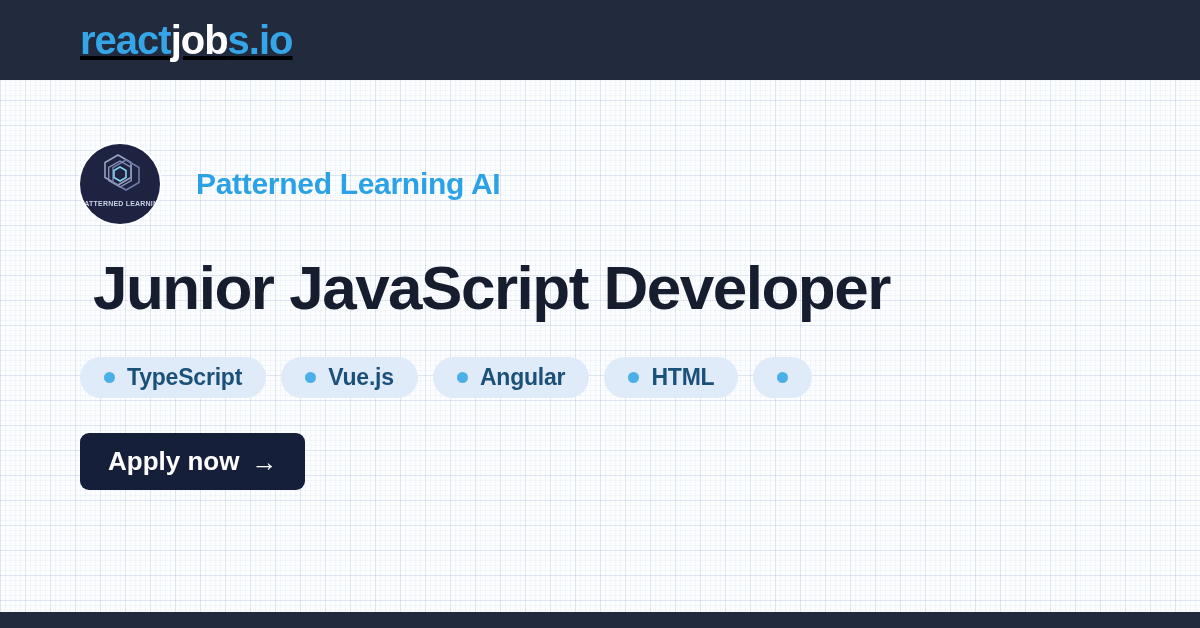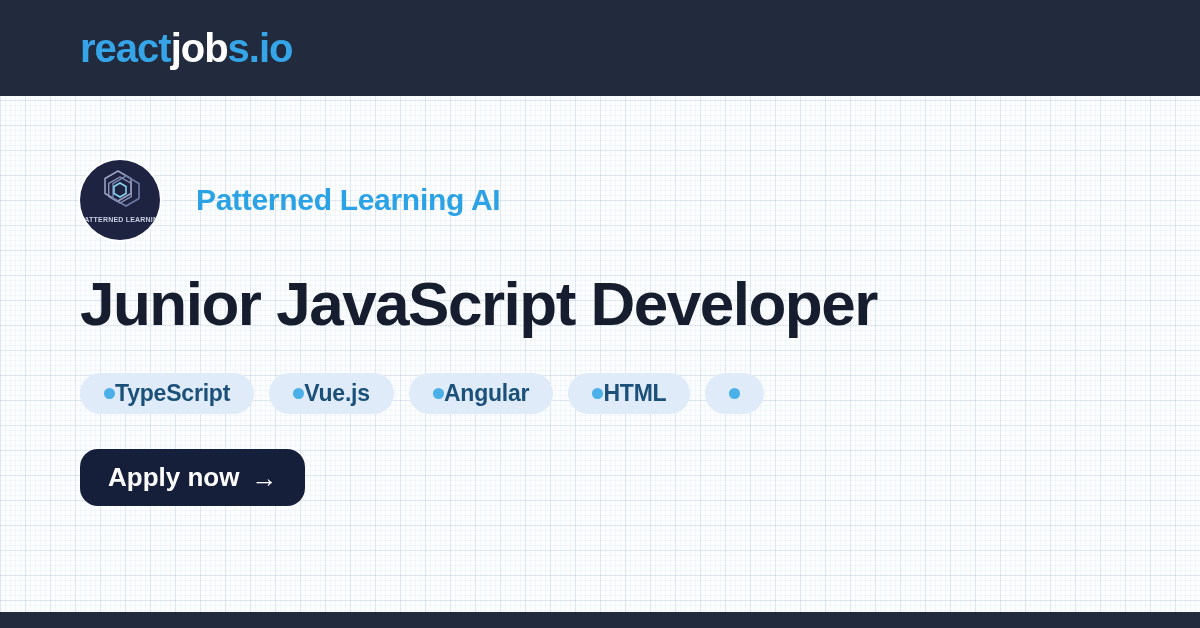--- a/index.html
+++ b/index.html
@@ -11,25 +11,26 @@
       linear-gradient(to right,  rgba(130,160,200,0.18) 1px, transparent 1px),
       linear-gradient(to bottom, rgba(130,160,200,0.18) 1px, transparent 1px),
       linear-gradient(to right,  rgba(130,160,200,0.07) 1px, transparent 1px),
       linear-gradient(to bottom, rgba(130,160,200,0.07) 1px, transparent 1px);
     background-size: 25px 25px, 25px 25px, 5px 5px, 5px 5px;
     position: relative;
   }
 
   
   .topbar {
-    height: 96px;
+    height: 80px;
     background: #212b3d;
     display: flex;
     align-items: center;
     padding: 8px 80px;
+    text-decoration: underline;
   }
   .site-logo {
     font-size: 40px;
     font-weight: 700;
     letter-spacing: -1px;
     cursor: pointer;
     white-space: nowrap;
   }
 
   
@@ -71,34 +72,36 @@
     cursor: pointer;
   }
 
   .job-title {
     margin-top: 31px;
     font-size: 62px;
     line-height: 1.05;
     font-weight: 800;
     letter-spacing: -1.5px;
     color: #151d2f;
+    margin-left: 13px;
   }
 
   
   .tags {
     margin-top: 37px;
     display: flex;
     flex-wrap: wrap;
     column-gap: 15px;
     row-gap: 9px;
     max-width: 1040px;
   }
   .pill {
     display: inline-flex;
     align-items: center;
+    gap: 12px;
     background: #dfebf9;
     border-radius: 9999px;
     padding: 8px 24px;
     height: 41px;
     cursor: pointer;
   }
   .pill .dot {
     width: 11px;
     height: 11px;
     border-radius: 50%;
@@ -115,21 +118,21 @@
 
   
   .apply-btn {
     margin-top: 35px;
     display: inline-flex;
     align-items: center;
     gap: 12px;
     background: #161f39;
     color: #ffffff;
     border: none;
-    border-radius: 18px;
+    border-radius: 9px;
     padding: 14px 28px;
     height: 57px;
     font-family: "Liberation Sans", sans-serif;
     font-size: 26px;
     font-weight: 700;
     cursor: pointer;
   }
   .apply-btn .arrow {
     font-size: 26px;
     font-weight: 400;

